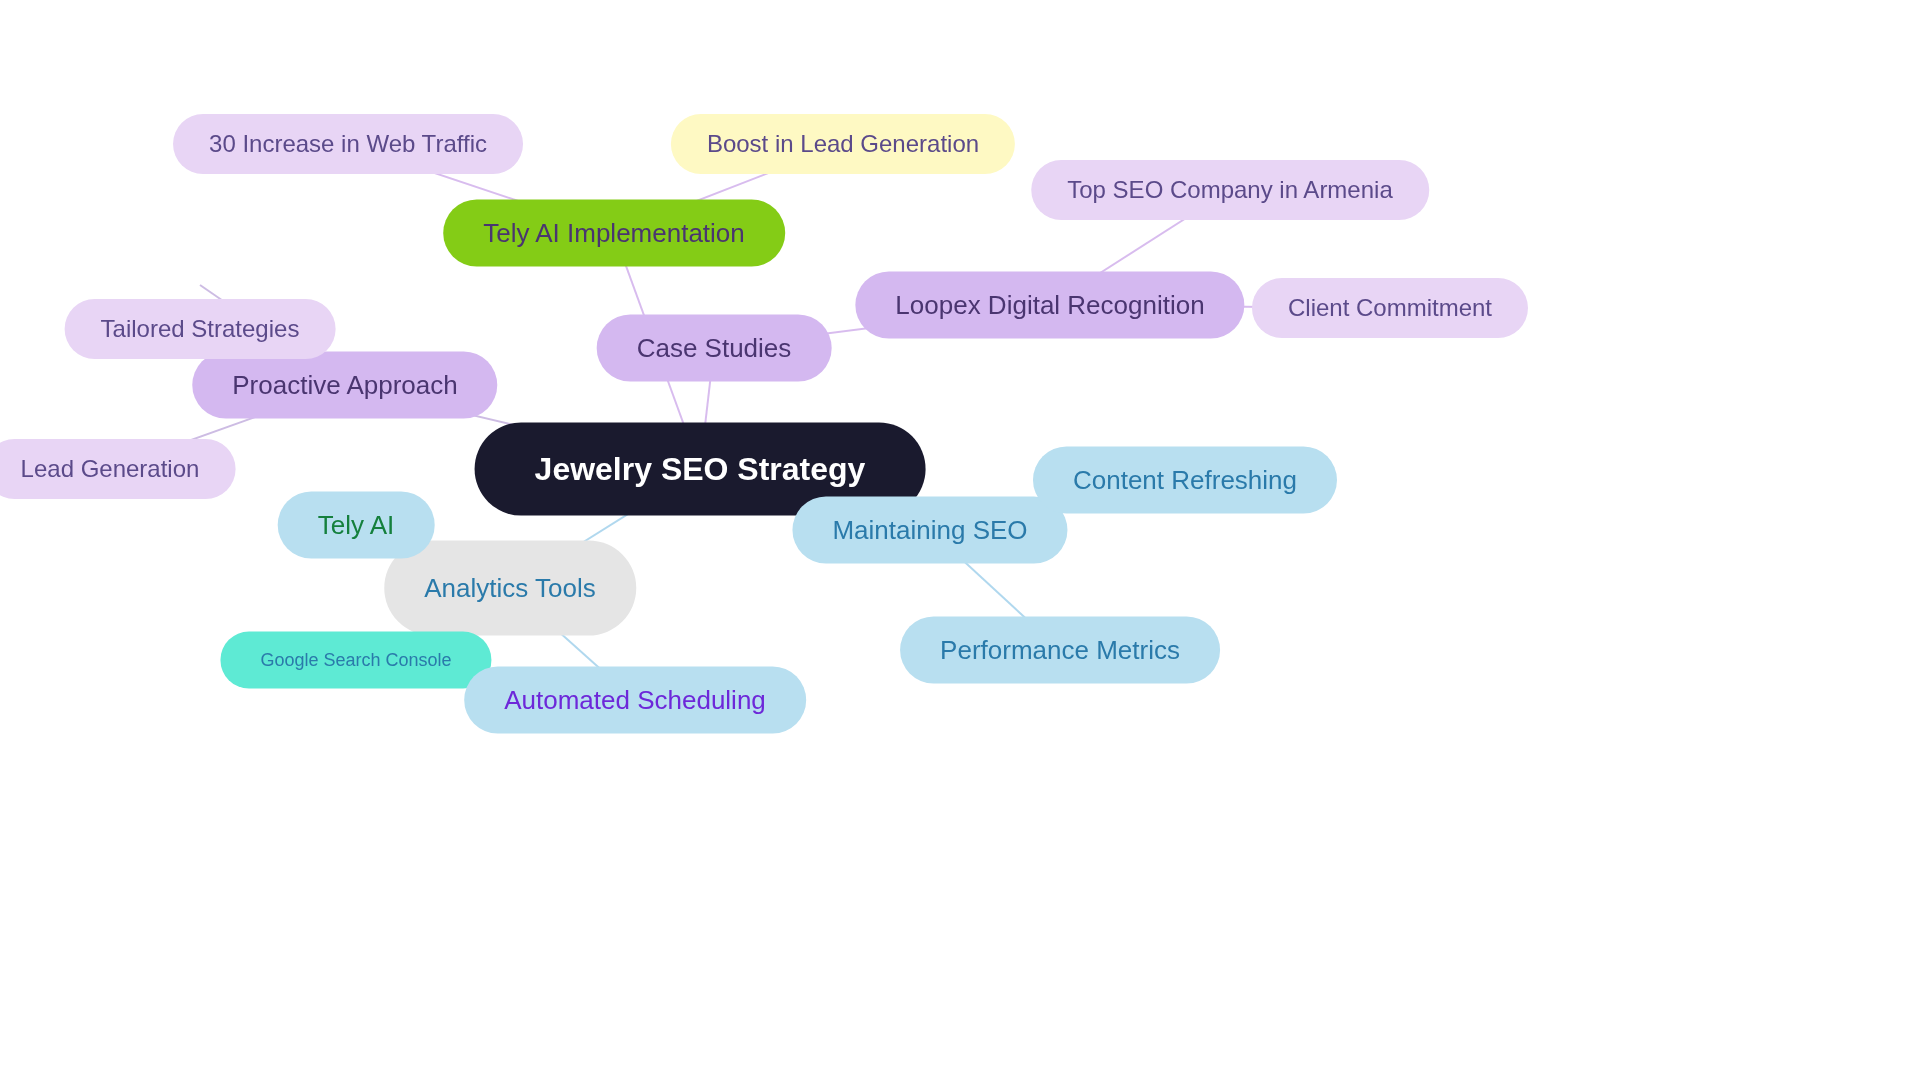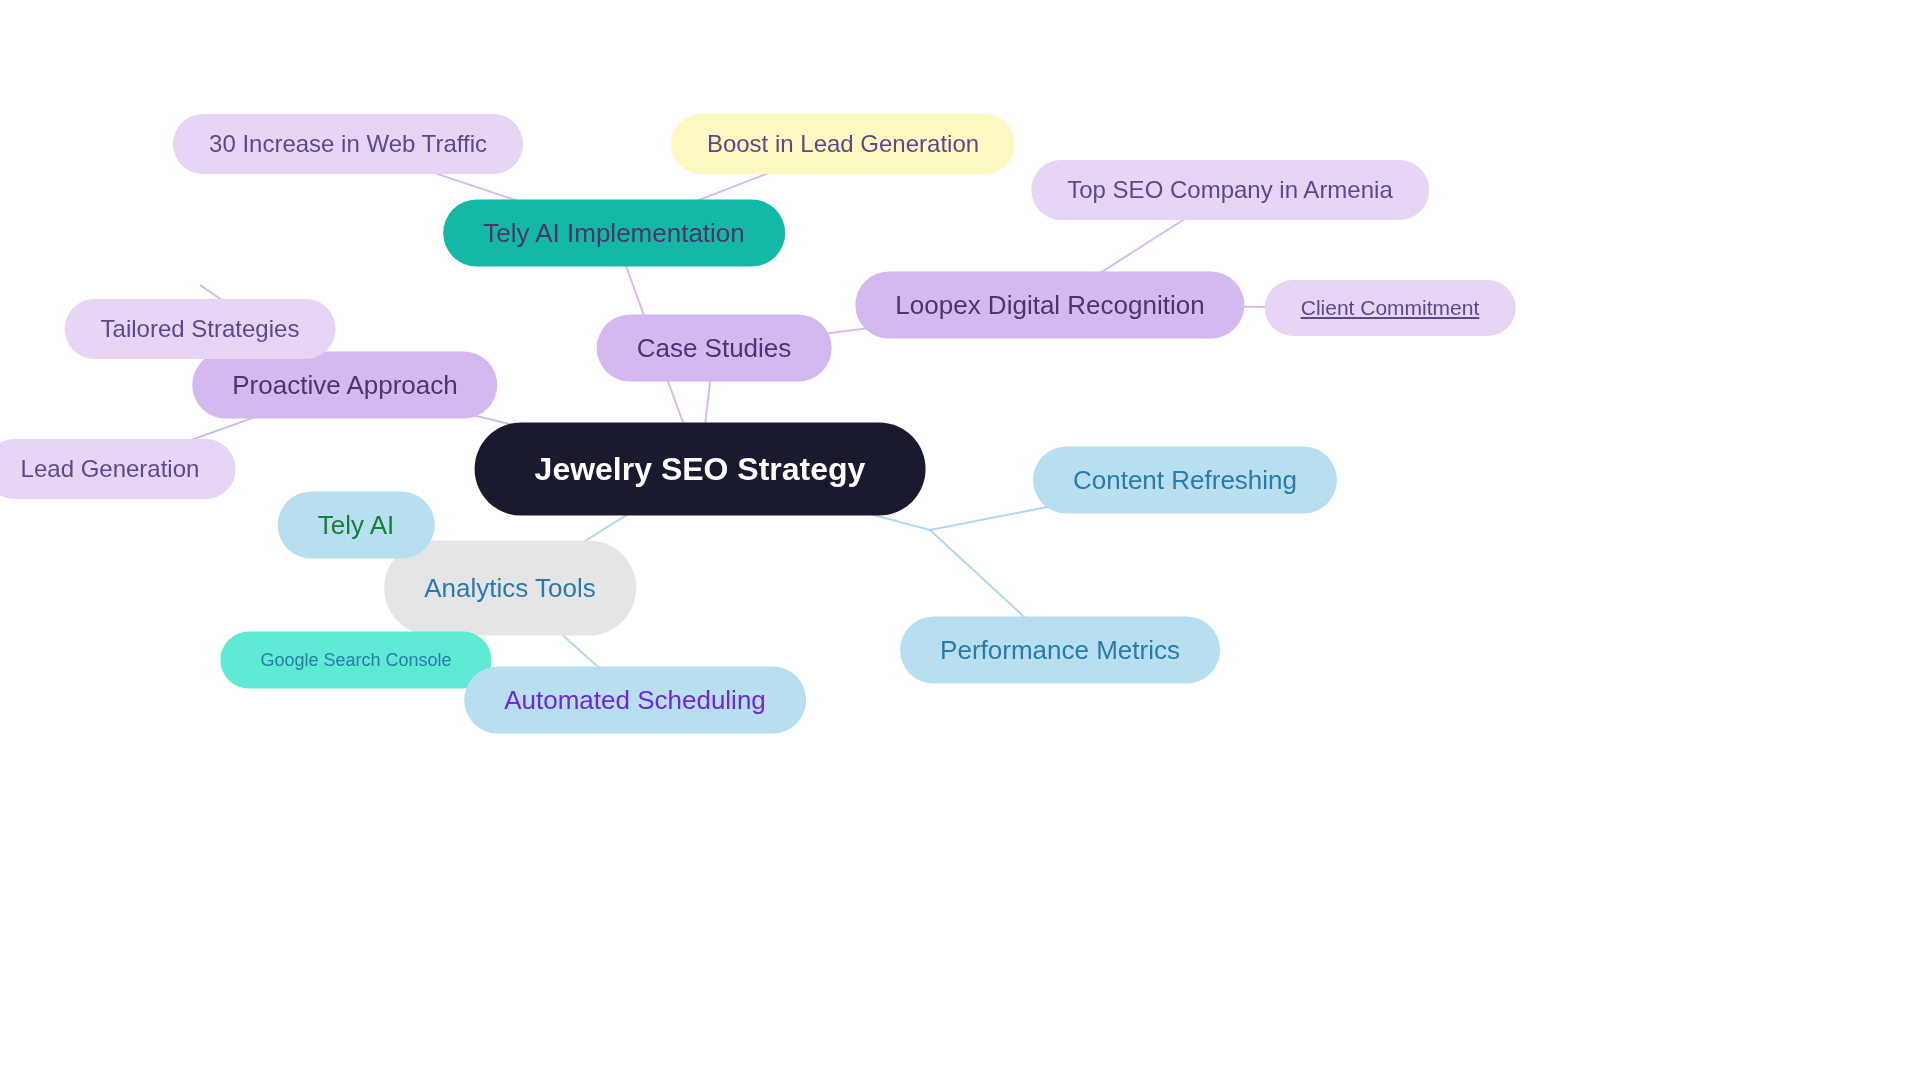--- a/index.html
+++ b/index.html
@@ -37,29 +37,30 @@
     <line x1="510" y1="588" x2="356" y2="525" stroke="#90c8e8" stroke-width="2" opacity="0.7"></line>
     <line x1="510" y1="588" x2="356" y2="660" stroke="#90c8e8" stroke-width="2" opacity="0.7"></line>
     <line x1="510" y1="588" x2="635" y2="700" stroke="#90c8e8" stroke-width="2" opacity="0.7"></line>
     <line x1="700" y1="469" x2="930" y2="530" stroke="#90c8e8" stroke-width="2" opacity="0.7"></line>
     <line x1="930" y1="530" x2="1185" y2="480" stroke="#90c8e8" stroke-width="2" opacity="0.7"></line>
     <line x1="930" y1="530" x2="1060" y2="650" stroke="#90c8e8" stroke-width="2" opacity="0.7"></line>
   </svg>
 
 <div id="nodes-container" style="position:absolute;top:0;left:0;width:1920px;height:1083px;pointer-events:none;">
 <div style="position: absolute; left: 700px; top: 469px; transform: translate(-50%, -50%); background: rgb(26, 26, 46); color: rgb(255, 255, 255); border-radius: 50px; padding: 28px 60px; font-size: 32px; font-weight: 600; white-space: nowrap; display: flex; align-items: center; justify-content: center;">Jewelry SEO Strategy</div>
-    <div style="position: absolute; left: 614px; top: 233px; transform: translate(-50%, -50%); background: #14b8a6; color: rgb(74, 53, 112); border-radius: 50px; padding: 18px 40px; font-size: 26px; font-weight: 400; white-space: nowrap; display: flex; align-items: center; justify-content: center;">Tely AI Implementation</div>
+    <div style="position: absolute; left: 614px; top: 233px; transform: translate(-50%, -50%); background: #84cc16; color: rgb(74, 53, 112); border-radius: 50px; padding: 18px 40px; font-size: 26px; font-weight: 400; white-space: nowrap; display: flex; align-items: center; justify-content: center;">Tely AI Implementation</div>
     <div style="position: absolute; left: 348px; top: 144px; transform: translate(-50%, -50%); background: rgb(232, 213, 245); color: rgb(91, 74, 138); border-radius: 50px; padding: 16px 36px; font-size: 24px; font-weight: 400; white-space: nowrap; display: flex; align-items: center; justify-content: center;">30 Increase in Web Traffic</div>
     <div style="position: absolute; left: 843px; top: 144px; transform: translate(-50%, -50%); background: #fef9c3; color: rgb(91, 74, 138); border-radius: 50px; padding: 16px 36px; font-size: 24px; font-weight: 400; white-space: nowrap; display: flex; align-items: center; justify-content: center;">Boost in Lead Generation</div>
     <div style="position: absolute; left: 714px; top: 348px; transform: translate(-50%, -50%); background: rgb(212, 184, 240); color: rgb(74, 53, 112); border-radius: 50px; padding: 18px 40px; font-size: 26px; font-weight: 400; white-space: nowrap; display: flex; align-items: center; justify-content: center;">Case Studies</div>
     <div style="position: absolute; left: 1050px; top: 305px; transform: translate(-50%, -50%); background: rgb(212, 184, 240); color: rgb(74, 53, 112); border-radius: 50px; padding: 18px 40px; font-size: 26px; font-weight: 400; white-space: nowrap; display: flex; align-items: center; justify-content: center;">Loopex Digital Recognition</div>
     <div style="position: absolute; left: 1230px; top: 190px; transform: translate(-50%, -50%); background: rgb(232, 213, 245); color: rgb(91, 74, 138); border-radius: 50px; padding: 16px 36px; font-size: 24px; font-weight: 400; white-space: nowrap; display: flex; align-items: center; justify-content: center;">Top SEO Company in Armenia</div>
-    <div style="position: absolute; left: 1390px; top: 308px; transform: translate(-50%, -50%); background: rgb(232, 213, 245); color: rgb(91, 74, 138); border-radius: 50px; padding: 16px 36px; font-size: 21px; font-weight: 400; white-space: nowrap; display: flex; align-items: center; justify-content: center; text-decoration: underline;">Client Commitment</div>
+    <div style="position: absolute; left: 1390px; top: 308px; transform: translate(-50%, -50%); background: rgb(232, 213, 245); color: rgb(91, 74, 138); border-radius: 50px; padding: 16px 36px; font-size: 24px; font-weight: 400; white-space: nowrap; display: flex; align-items: center; justify-content: center;">Client Commitment</div>
     <div style="position: absolute; left: 345px; top: 385px; transform: translate(-50%, -50%); background: rgb(212, 184, 240); color: rgb(74, 53, 112); border-radius: 50px; padding: 18px 40px; font-size: 26px; font-weight: 400; white-space: nowrap; display: flex; align-items: center; justify-content: center;">Proactive Approach</div>
     <div style="position: absolute; left: 200px; top: 285px; transform: translate(-50%, -50%); background: rgb(232, 213, 245); color: rgb(91, 74, 138); border-radius: 50px; padding: 16px 36px; font-size: 24px; font-weight: 400; white-space: nowrap; display: flex; align-items: center; justify-content: center; margin-top: 44px;">Tailored Strategies</div>
     <div style="position: absolute; left: 110px; top: 469px; transform: translate(-50%, -50%); background: rgb(232, 213, 245); color: rgb(91, 74, 138); border-radius: 50px; padding: 16px 36px; font-size: 24px; font-weight: 400; white-space: nowrap; display: flex; align-items: center; justify-content: center;">Lead Generation</div>
     <div style="position: absolute; left: 510px; top: 588px; transform: translate(-50%, -50%); background: #e5e5e5; color: rgb(42, 122, 170); border-radius: 50px; padding: 32px 40px; font-size: 26px; font-weight: 400; white-space: nowrap; display: flex; align-items: center; justify-content: center;">Analytics Tools</div>
     <div style="position: absolute; left: 356px; top: 525px; transform: translate(-50%, -50%); background: rgb(184, 223, 240); color: #15803d; border-radius: 50px; padding: 18px 40px; font-size: 26px; font-weight: 400; white-space: nowrap; display: flex; align-items: center; justify-content: center;">Tely AI</div>
     <div style="position: absolute; left: 356px; top: 660px; transform: translate(-50%, -50%); background: #5eead4; color: rgb(42, 122, 170); border-radius: 50px; padding: 18px 40px; font-size: 18px; font-weight: 400; white-space: nowrap; display: flex; align-items: center; justify-content: center;">Google Search Console</div>
     <div style="position: absolute; left: 635px; top: 700px; transform: translate(-50%, -50%); background: rgb(184, 223, 240); color: #6d28d9; border-radius: 50px; padding: 18px 40px; font-size: 26px; font-weight: 400; white-space: nowrap; display: flex; align-items: center; justify-content: center;">Automated Scheduling</div>
+    <div style="position: absolute; left: 930px; top: 530px; transform: translate(-50%, -50%); background: rgb(184, 223, 240); color: rgb(42, 122, 170); border-radius: 50px; padding: 18px 40px; font-size: 26px; font-weight: 400; white-space: nowrap; display: flex; align-items: center; justify-content: center;">Maintaining SEO</div>
     <div style="position: absolute; left: 1185px; top: 480px; transform: translate(-50%, -50%); background: rgb(184, 223, 240); color: rgb(42, 122, 170); border-radius: 50px; padding: 18px 40px; font-size: 26px; font-weight: 400; white-space: nowrap; display: flex; align-items: center; justify-content: center;">Content Refreshing</div>
     <div style="position: absolute; left: 1060px; top: 650px; transform: translate(-50%, -50%); background: rgb(184, 223, 240); color: rgb(42, 122, 170); border-radius: 50px; padding: 18px 40px; font-size: 26px; font-weight: 400; white-space: nowrap; display: flex; align-items: center; justify-content: center;">Performance Metrics</div>
   </div>
 
 </body></html>

